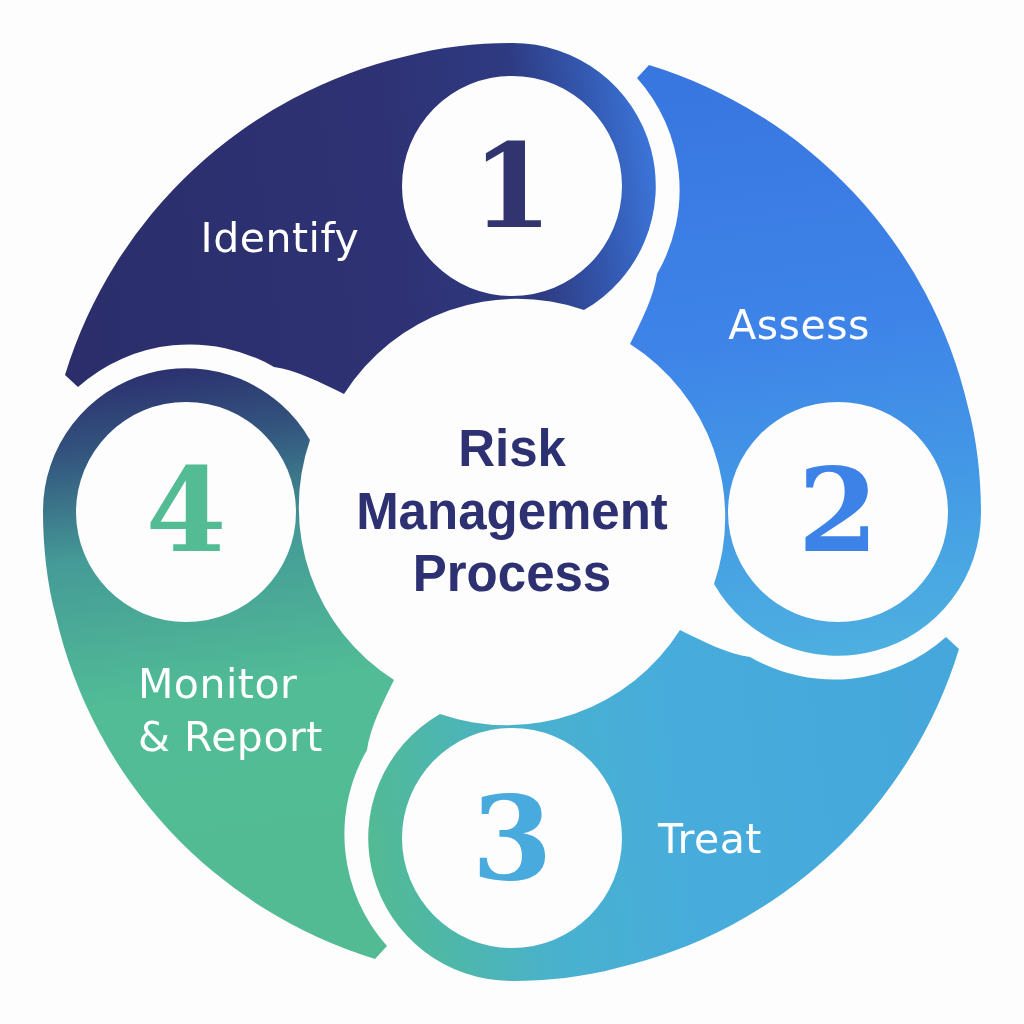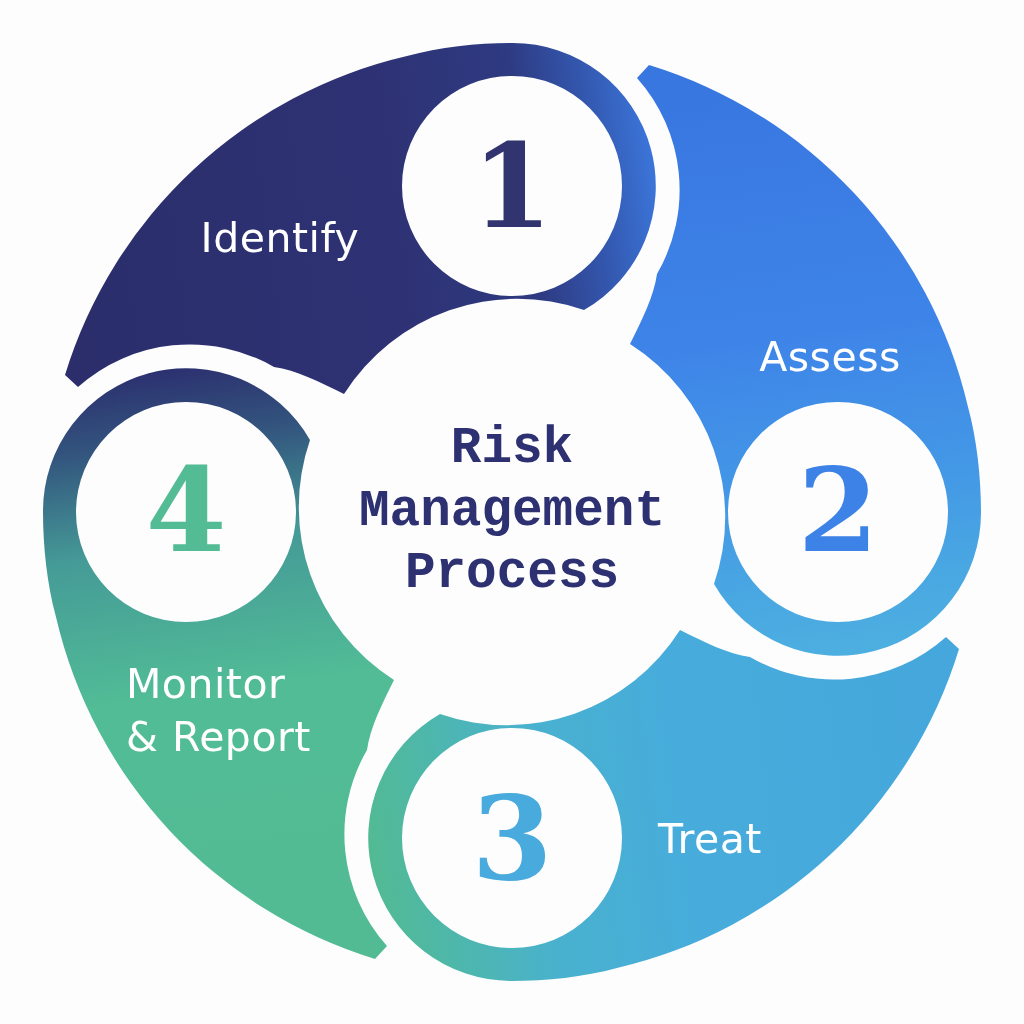--- a/index.html
+++ b/index.html
@@ -39,36 +39,36 @@
     position: absolute;
     transform: translate(-50%, -50%);
     font-size: 41px;
     font-weight: 400;
     letter-spacing: 0.5px;
     line-height: 1.3;
     white-space: pre-line;
     user-select: none;
   }
   .label-identify { left: 280px; top: 239px; }
-  .label-assess   { left: 799px; top: 358px; margin-left: 31px; }
+  .label-assess   { left: 799px; top: 326px; }
   .label-treat    { left: 710px; top: 800px; margin-top: 40px; }
   .label-monitor  {
-    left: 126px;
+    left: 138px;
     top: 658px;
     transform: none;
     text-align: left;
   }
   .center-title {
     position: absolute;
     left: 512px;
     top: 512px;
     transform: translate(-50%, -50%);
     width: 370px;
     text-align: center;
-    font-family: Liberation Mono, monospace;
+    font-family: Liberation Sans, sans-serif;
     font-weight: 700;
     font-size: 51px;
     line-height: 1.23;
     user-select: none;
   }
 </style>
 </head>
 <body style="background: rgb(253, 253, 254);">
 
 <div class="stage">

